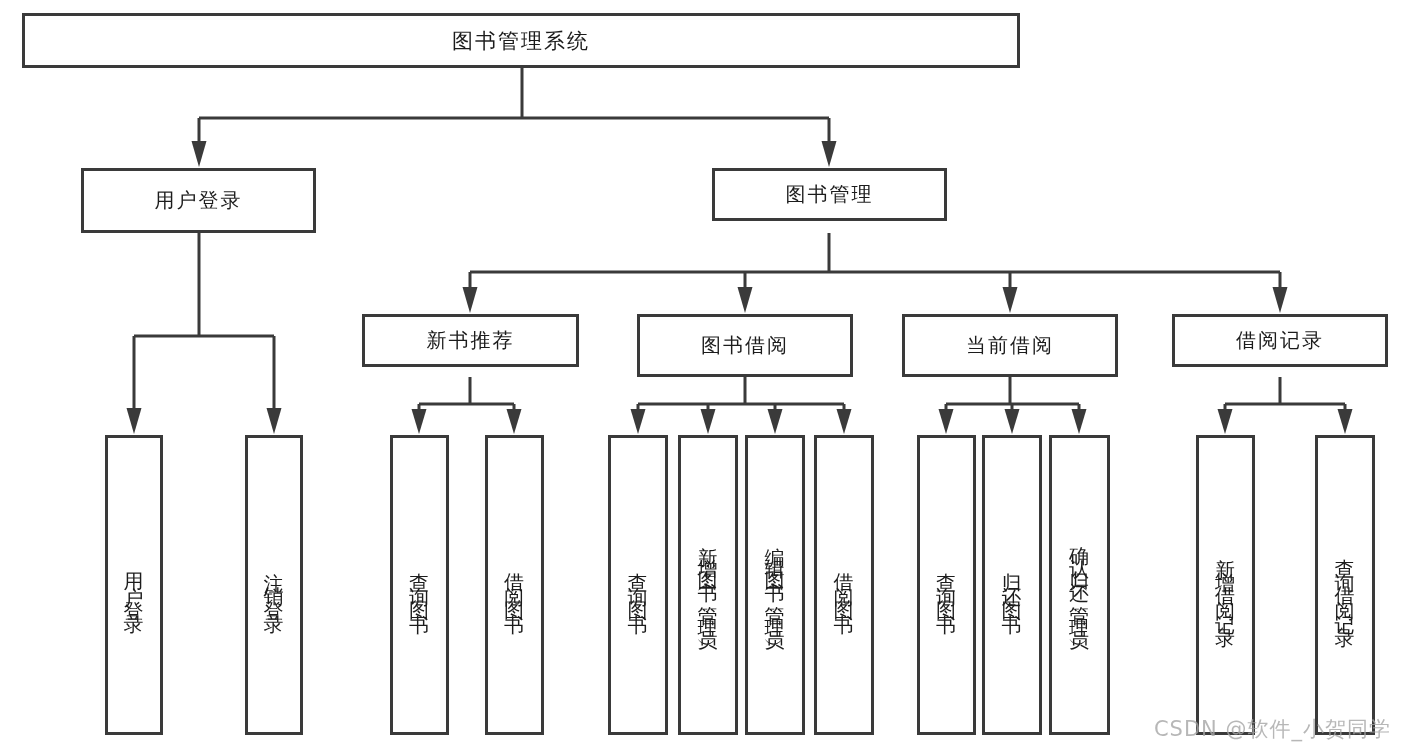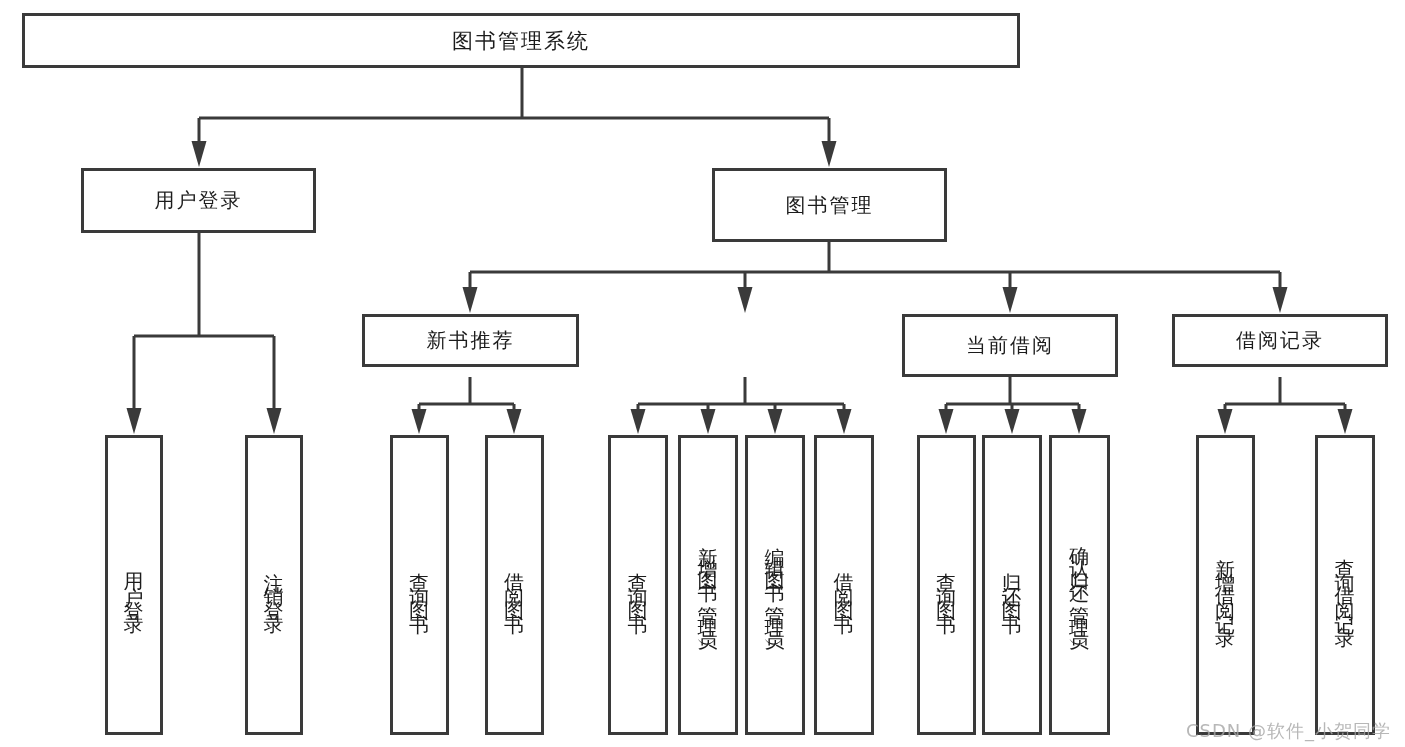--- a/index.html
+++ b/index.html
@@ -25,21 +25,21 @@
     position:absolute;background:var(--box-bg);border:3px solid var(--line);
     display:flex;align-items:center;justify-content:center;
     top:435px;height:300px;z-index:2;
   }
   .leaf .vtext{
     writing-mode:vertical-rl;text-orientation:mixed;
     font-size:20px;letter-spacing:14px;line-height:1;
   }
   .leaf .vtext.tight{letter-spacing:12px;}
   .watermark{
-    position:absolute;right:14px;bottom:4px;font-size:18px;letter-spacing:1px;
+    position:absolute;right:14px;bottom:4px;font-size:21px;letter-spacing:1px;
     color:var(--watermark);opacity:.8;z-index:3;white-space:nowrap;
   }
 </style>
 </head>
 <body>
 
 <div class="stage">
 
   <svg class="connectors" width="1405" height="747" viewBox="0 0 1405 747">
 
@@ -73,23 +73,24 @@
     <polygon fill="currentColor" points="1071.5,409 1086.5,409 1079,434"></polygon>
 
     <path d="M1280 377 V404 M1225 404 H1345 M1225 404 V414 M1345 404 V414" stroke="currentColor" stroke-width="3" fill="none"></path>
     <polygon fill="currentColor" points="1217.5,409 1232.5,409 1225,434"></polygon>
     <polygon fill="currentColor" points="1337.5,409 1352.5,409 1345,434"></polygon>
   </svg>
 
   <div class="node root" style="left:22px;top:13px;width:998px;height:55px;">图书管理系统</div>
 
   <div class="node" style="left:81px;top:168px;width:235px;height:65px;">用户登录</div>
-  <div class="node" style="left:712px;top:168px;width:235px;height:74px;">图书管理</div>
+  <div class="node" style="left:712px;top:168px;width:235px;height:53px;">图书管理</div>
 
   <div class="node" style="left:362px;top:314px;width:217px;height:53px;">新书推荐</div>
+  <div class="node" style="left:637px;top:314px;width:216px;height:63px;">图书借阅</div>
   <div class="node" style="left:902px;top:314px;width:216px;height:63px;">当前借阅</div>
   <div class="node" style="left:1172px;top:314px;width:216px;height:53px;">借阅记录</div>
 
   <div class="leaf" style="left:105px;width:58px;">
     <span class="vtext">用户登录</span>
   </div>
   <div class="leaf" style="left:245px;width:58px;">
     <span class="vtext">注销登录</span>
   </div>
 

